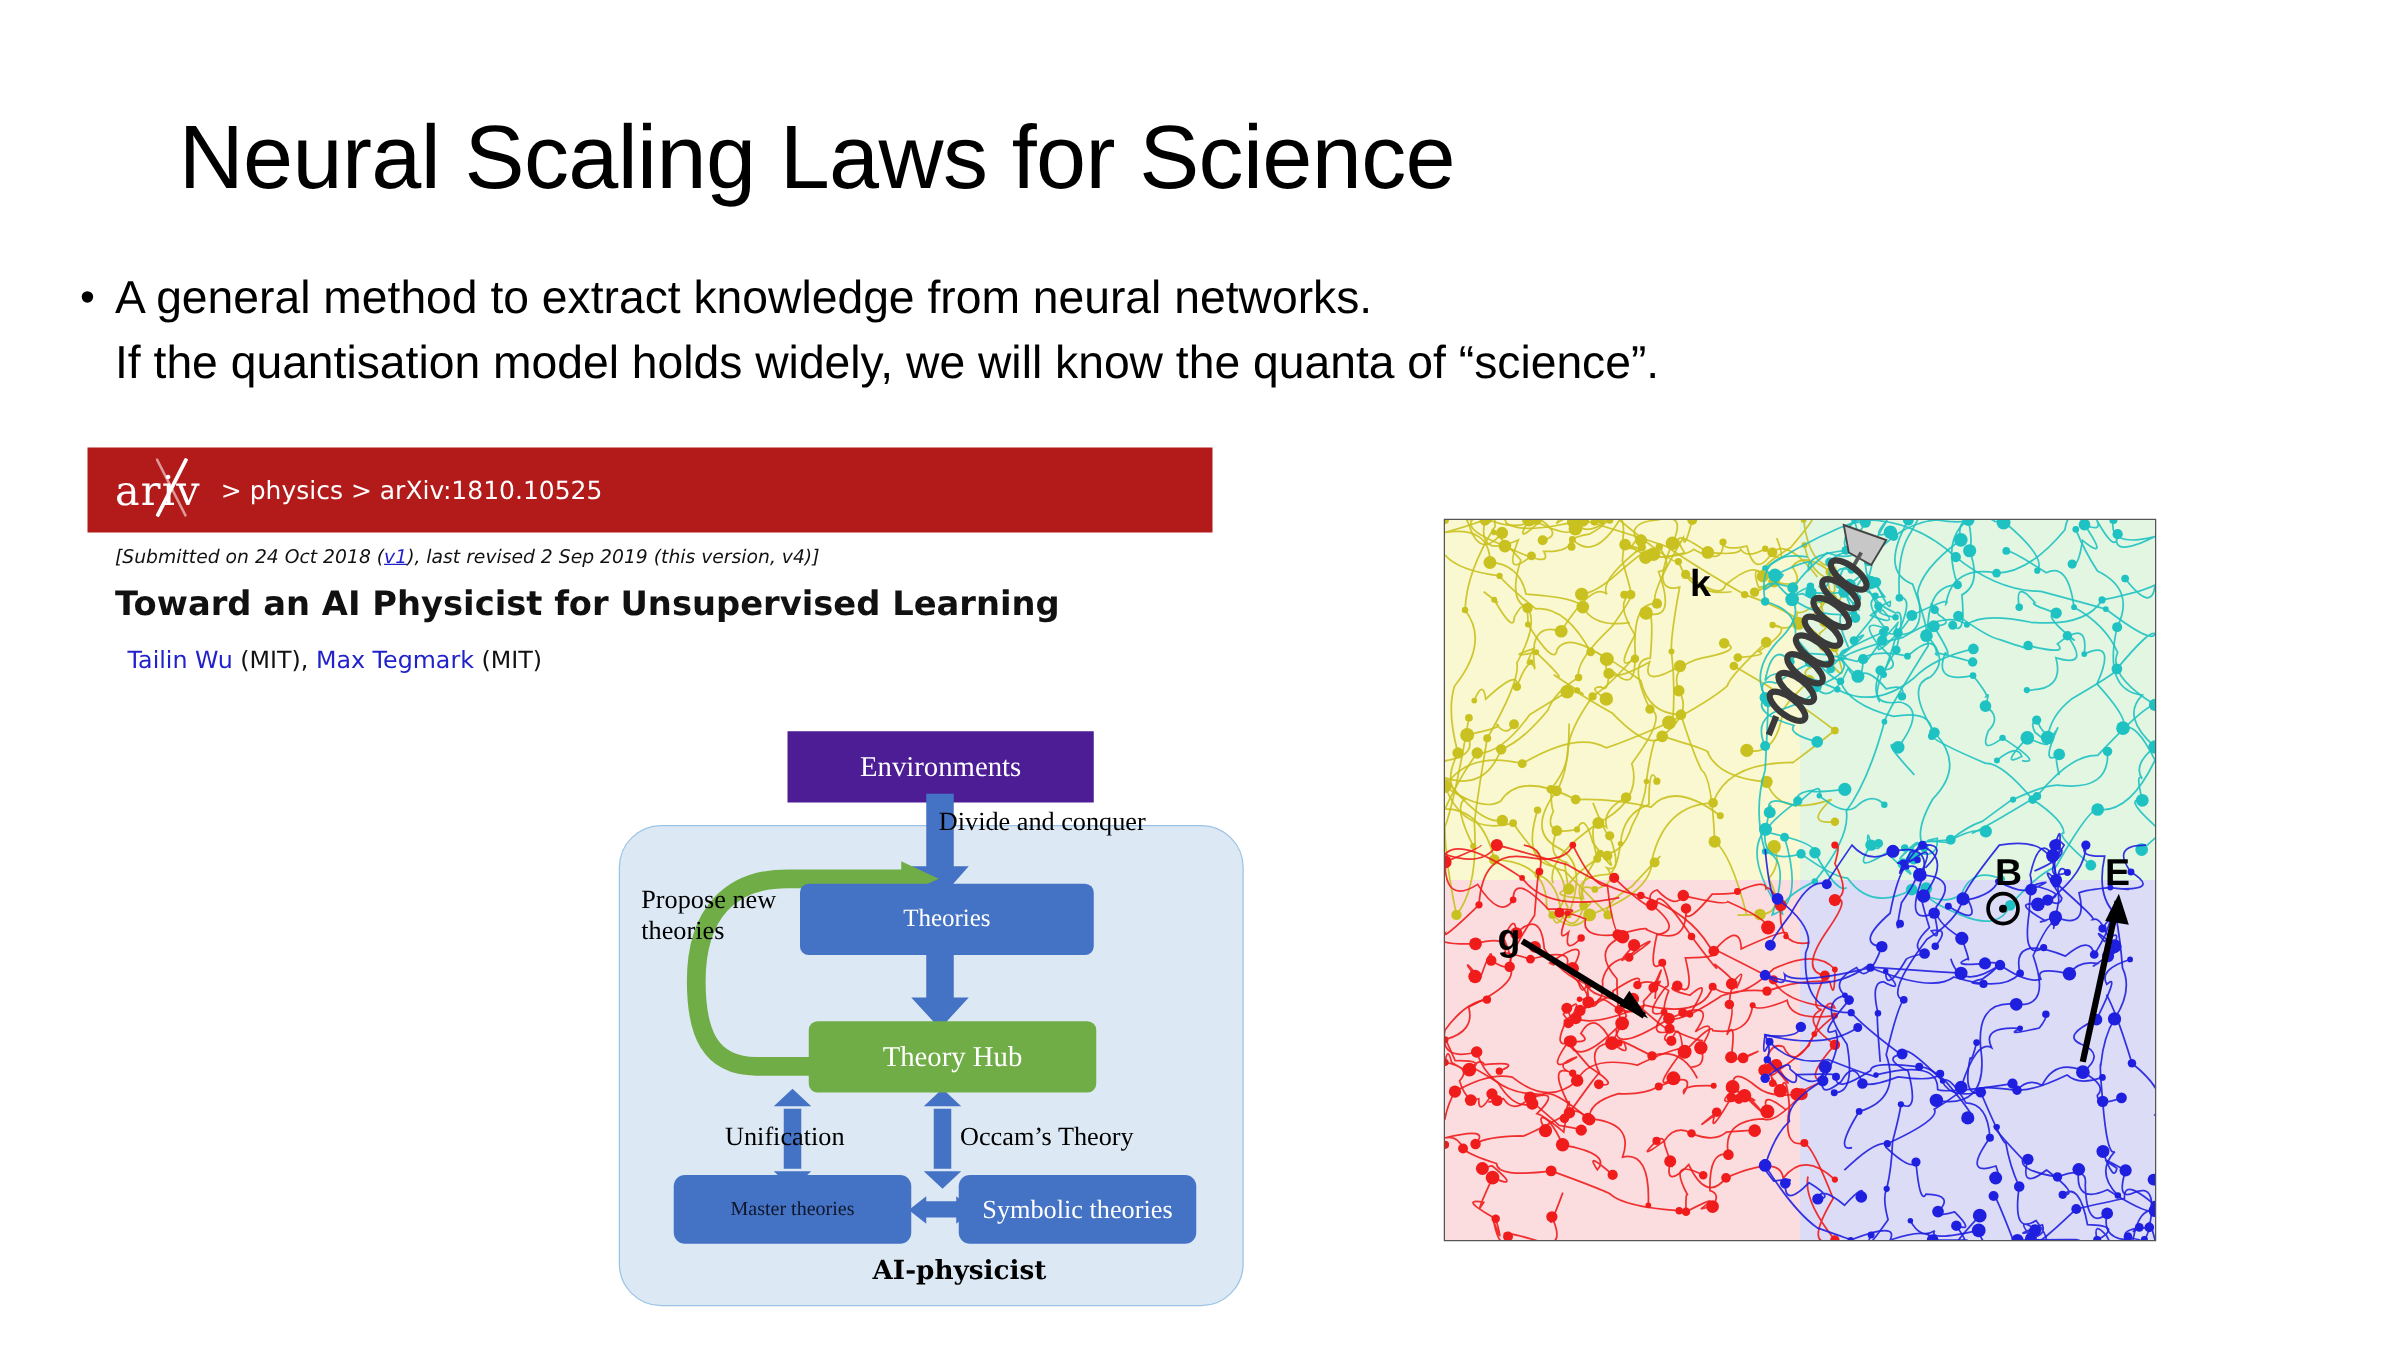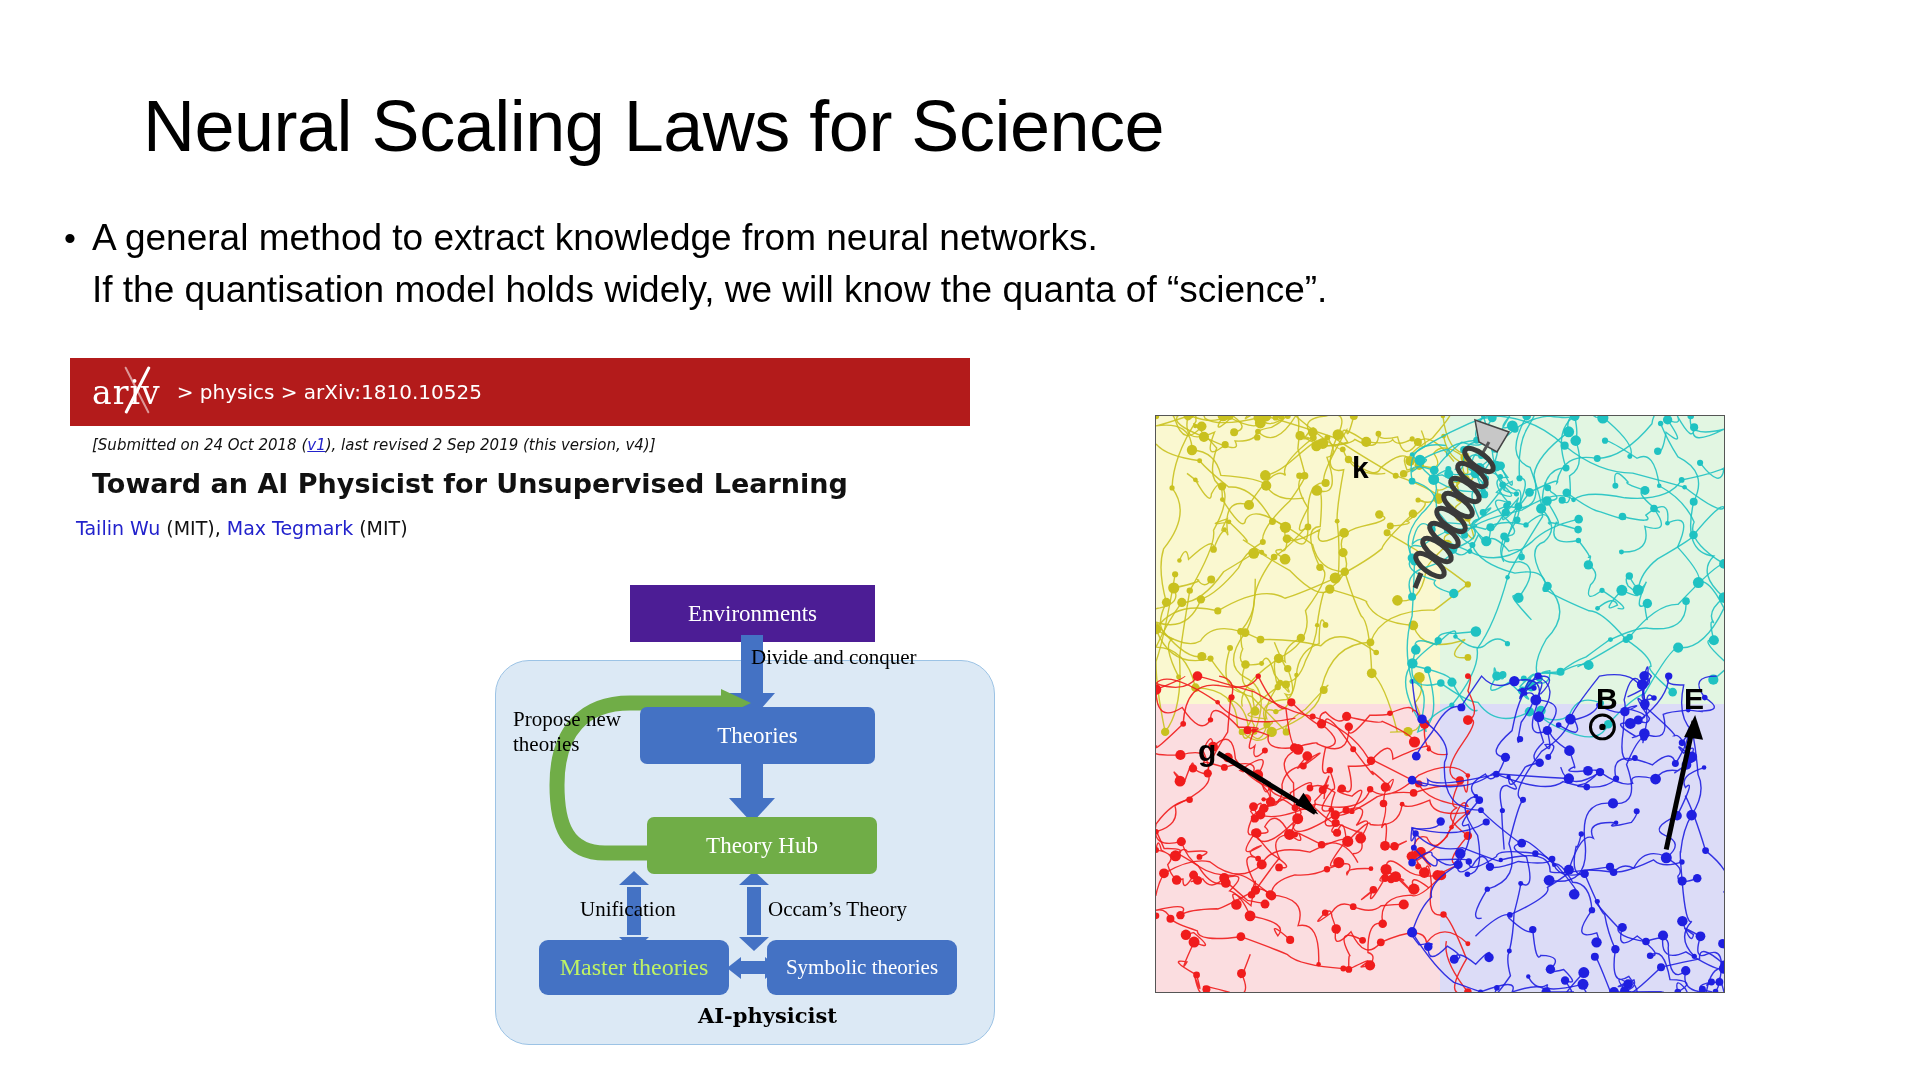--- a/index.html
+++ b/index.html
@@ -116,21 +116,21 @@
   }
   .arxiv-submitted .vlink{color:#2222cc;text-decoration:underline;}
   .arxiv-paper-title{
     margin:14px 0 0 22px;
     font-weight:bold;
     font-size:27px;
     color:#111;
     font-family:"DejaVu Sans", sans-serif;
   }
   .arxiv-authors{
-    margin:18px 0 0 6px;
+    margin:18px 0 0 32px;
     font-size:19px;
     color:#111;
     font-family:"DejaVu Sans", sans-serif;
   }
   .arxiv-authors a{color:#2222cc;text-decoration:none;}
 
   
   .diagram{
     position:absolute;
     left:495px; top:585px;
@@ -157,43 +157,43 @@
   }
   .theories-box{
     position:absolute;
     left:145px; top:122px;
     width:235px; height:57px;
     background:#4472C4;
     color:#fff;
     border-radius:7px;
     display:flex;align-items:center;justify-content:center;
     font-family:"Liberation Serif", serif;
-    font-size:23px;
+    font-size:20px;
   }
   .hub-box{
     position:absolute;
     left:152px; top:232px;
     width:230px; height:57px;
     background:#70AD47;
     color:#fff;
     border-radius:7px;
     display:flex;align-items:center;justify-content:center;
     font-family:"Liberation Serif", serif;
     font-size:23px;
   }
   .master-box{
     position:absolute;
     left:44px; top:355px;
     width:190px; height:55px;
     background:#4472C4;
-    color:#bef264;
+    color:#0f172a;
     border-radius:9px;
     display:flex;align-items:center;justify-content:center;
     font-family:"Liberation Serif", serif;
-    font-size:24px;
+    font-size:16px;
   }
   .symbolic-box{
     position:absolute;
     left:272px; top:355px;
     width:190px; height:55px;
     background:#4472C4;
     color:#fff;
     border-radius:9px;
     display:flex;align-items:center;justify-content:center;
     font-family:Liberation Serif, serif;

